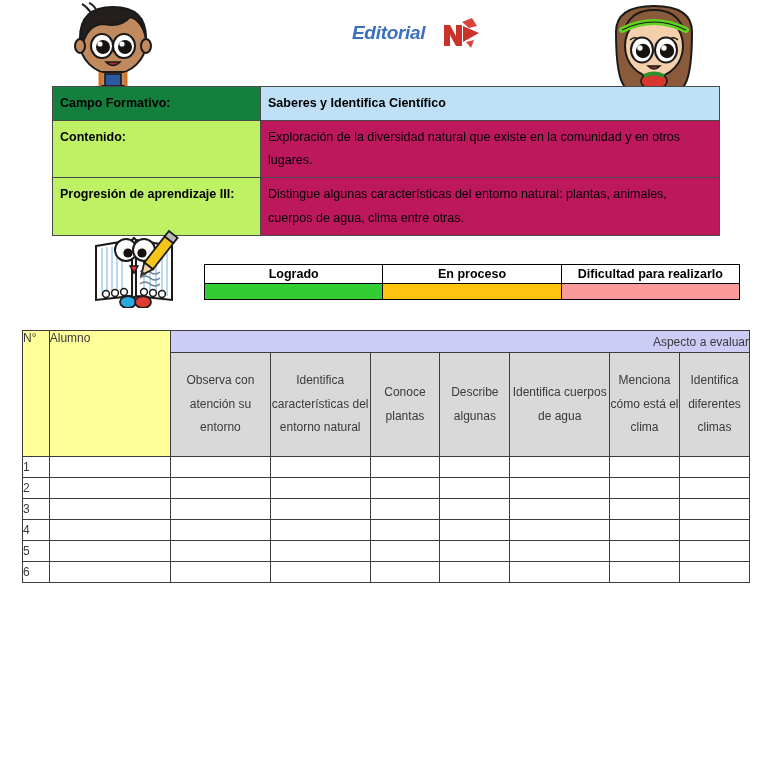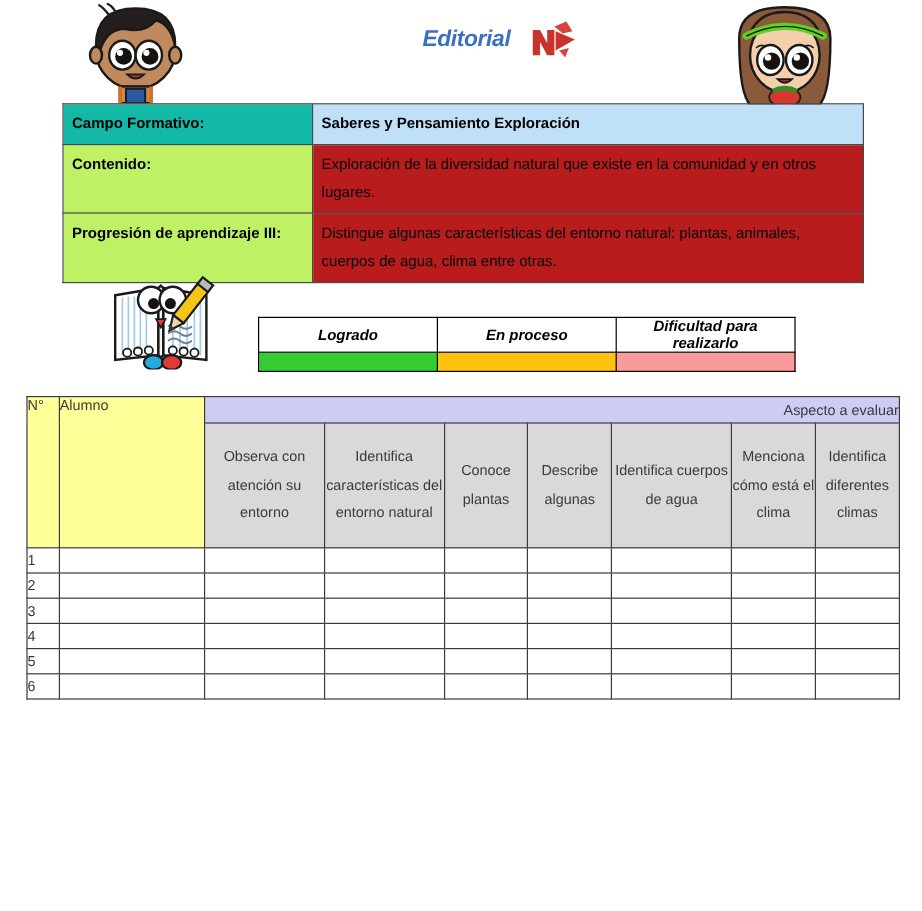--- a/index.html
+++ b/index.html
@@ -62,33 +62,32 @@
     font-size: 12.5px;
     color: #000;
     vertical-align: top;
     line-height: 1.85;
   }
   .info-label {
     width: 208px;
     background: #bef264;
     font-weight: bold;
   }
-  .info-value { background: #b91c1c; }
+  .info-value { background: #be185d; }
   .info-row-head .info-value { background: #bfe0f7; font-weight: bold; }
-  .info-row-head .info-label { background: #14b8a6; }
+  .info-row-head .info-label { background: #15803d; }
 
   
   .legend {
     position: absolute;
-    left: 215px;
+    left: 204px;
     top: 264px;
-    width: 448px;
+    width: 536px;
     border-collapse: collapse;
     table-layout: fixed;
-    font-style: italic;
   }
   .legend td {
     border: 1px solid #000;
     text-align: center;
     font-size: 12.5px;
     font-weight: bold;
     color: #000;
     height: 19px;
     padding: 0 2px;
   }
@@ -208,21 +207,21 @@
         <path d="M22 10 L38 17 L22 26 Z" fill="#c9332b"></path>
         <path d="M25 26 L33 24 L30 32 Z" fill="#d6453c"></path>
       </svg>
     </span>
   </div>
 
   <table class="info-table">
     <tbody>
       <tr class="info-row-head">
         <td class="info-label">Campo Formativo:</td>
-        <td class="info-value">Saberes y Pensamiento Exploración</td>
+        <td class="info-value">Saberes y Identifica Científico</td>
       </tr>
       <tr>
         <td class="info-label">Contenido:</td>
         <td class="info-value">Exploración de la diversidad natural que existe en la comunidad y en otros lugares.</td>
       </tr>
       <tr>
         <td class="info-label">Progresión de aprendizaje III:</td>
         <td class="info-value">Distingue algunas características del entorno natural: plantas, animales, cuerpos de agua, clima entre otras.</td>
       </tr>
     </tbody>

